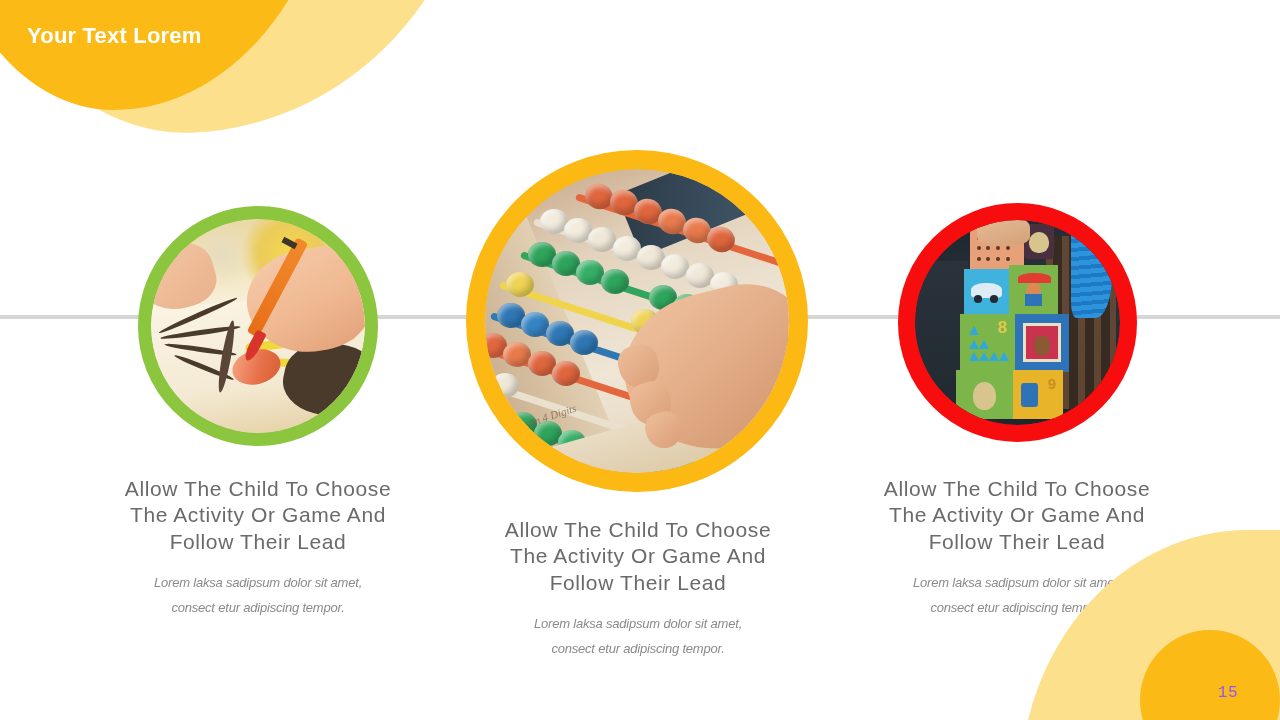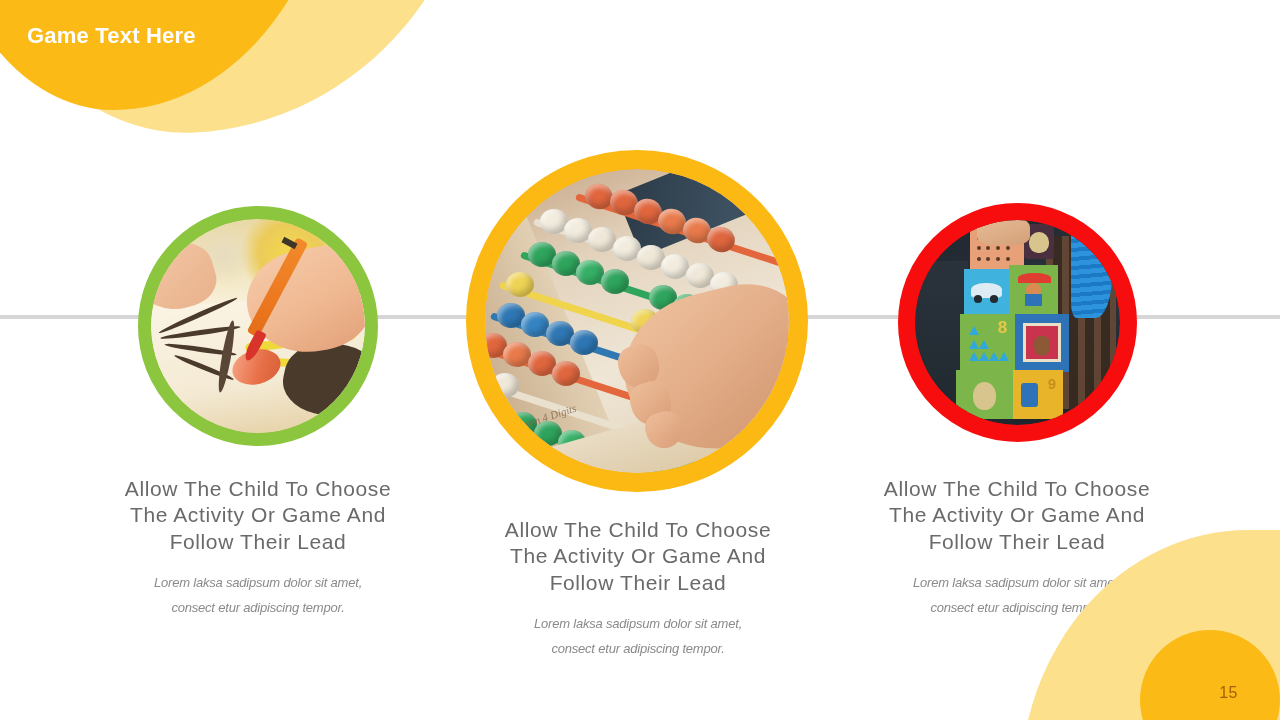--- a/index.html
+++ b/index.html
@@ -54,22 +54,22 @@
     width: 140px;
     height: 140px;
     background: #FBBA16;
     border-radius: 50%;
   }
   .page-number {
     position: absolute;
     right: 42px;
     bottom: 18px;
     font-size: 16px;
-    color: #a16207;
-    font-family: Liberation Sans, sans-serif;
+    color: #8b5cf6;
+    font-family: Liberation Mono, monospace;
     letter-spacing: 0.5px;
   }
 
   
   .kicker {
     position: absolute;
     left: 27px;
     top: 23px;
     font-size: 22px;
     font-weight: bold;
@@ -455,21 +455,21 @@
   .col-center { left: 488px; top: 517px; width: 300px; }
   .col-right  { left: 867px; top: 476px; width: 300px; }
 </style>
 </head>
 <body>
 
 <div class="slide">
 
   <div class="blob-tl-light"></div>
   <div class="blob-tl-dark"></div>
-  <div class="kicker">Game Text Here</div>
+  <div class="kicker">Your Text Lorem</div>
 
 
   <div class="divider"></div>
 
   <div class="circle circle-left">
     <div class="photo">
       <div class="ph-crayon">
         <div class="blur-yellow"></div>
         <div class="blur-yellow2"></div>
         <div class="paper"></div>

